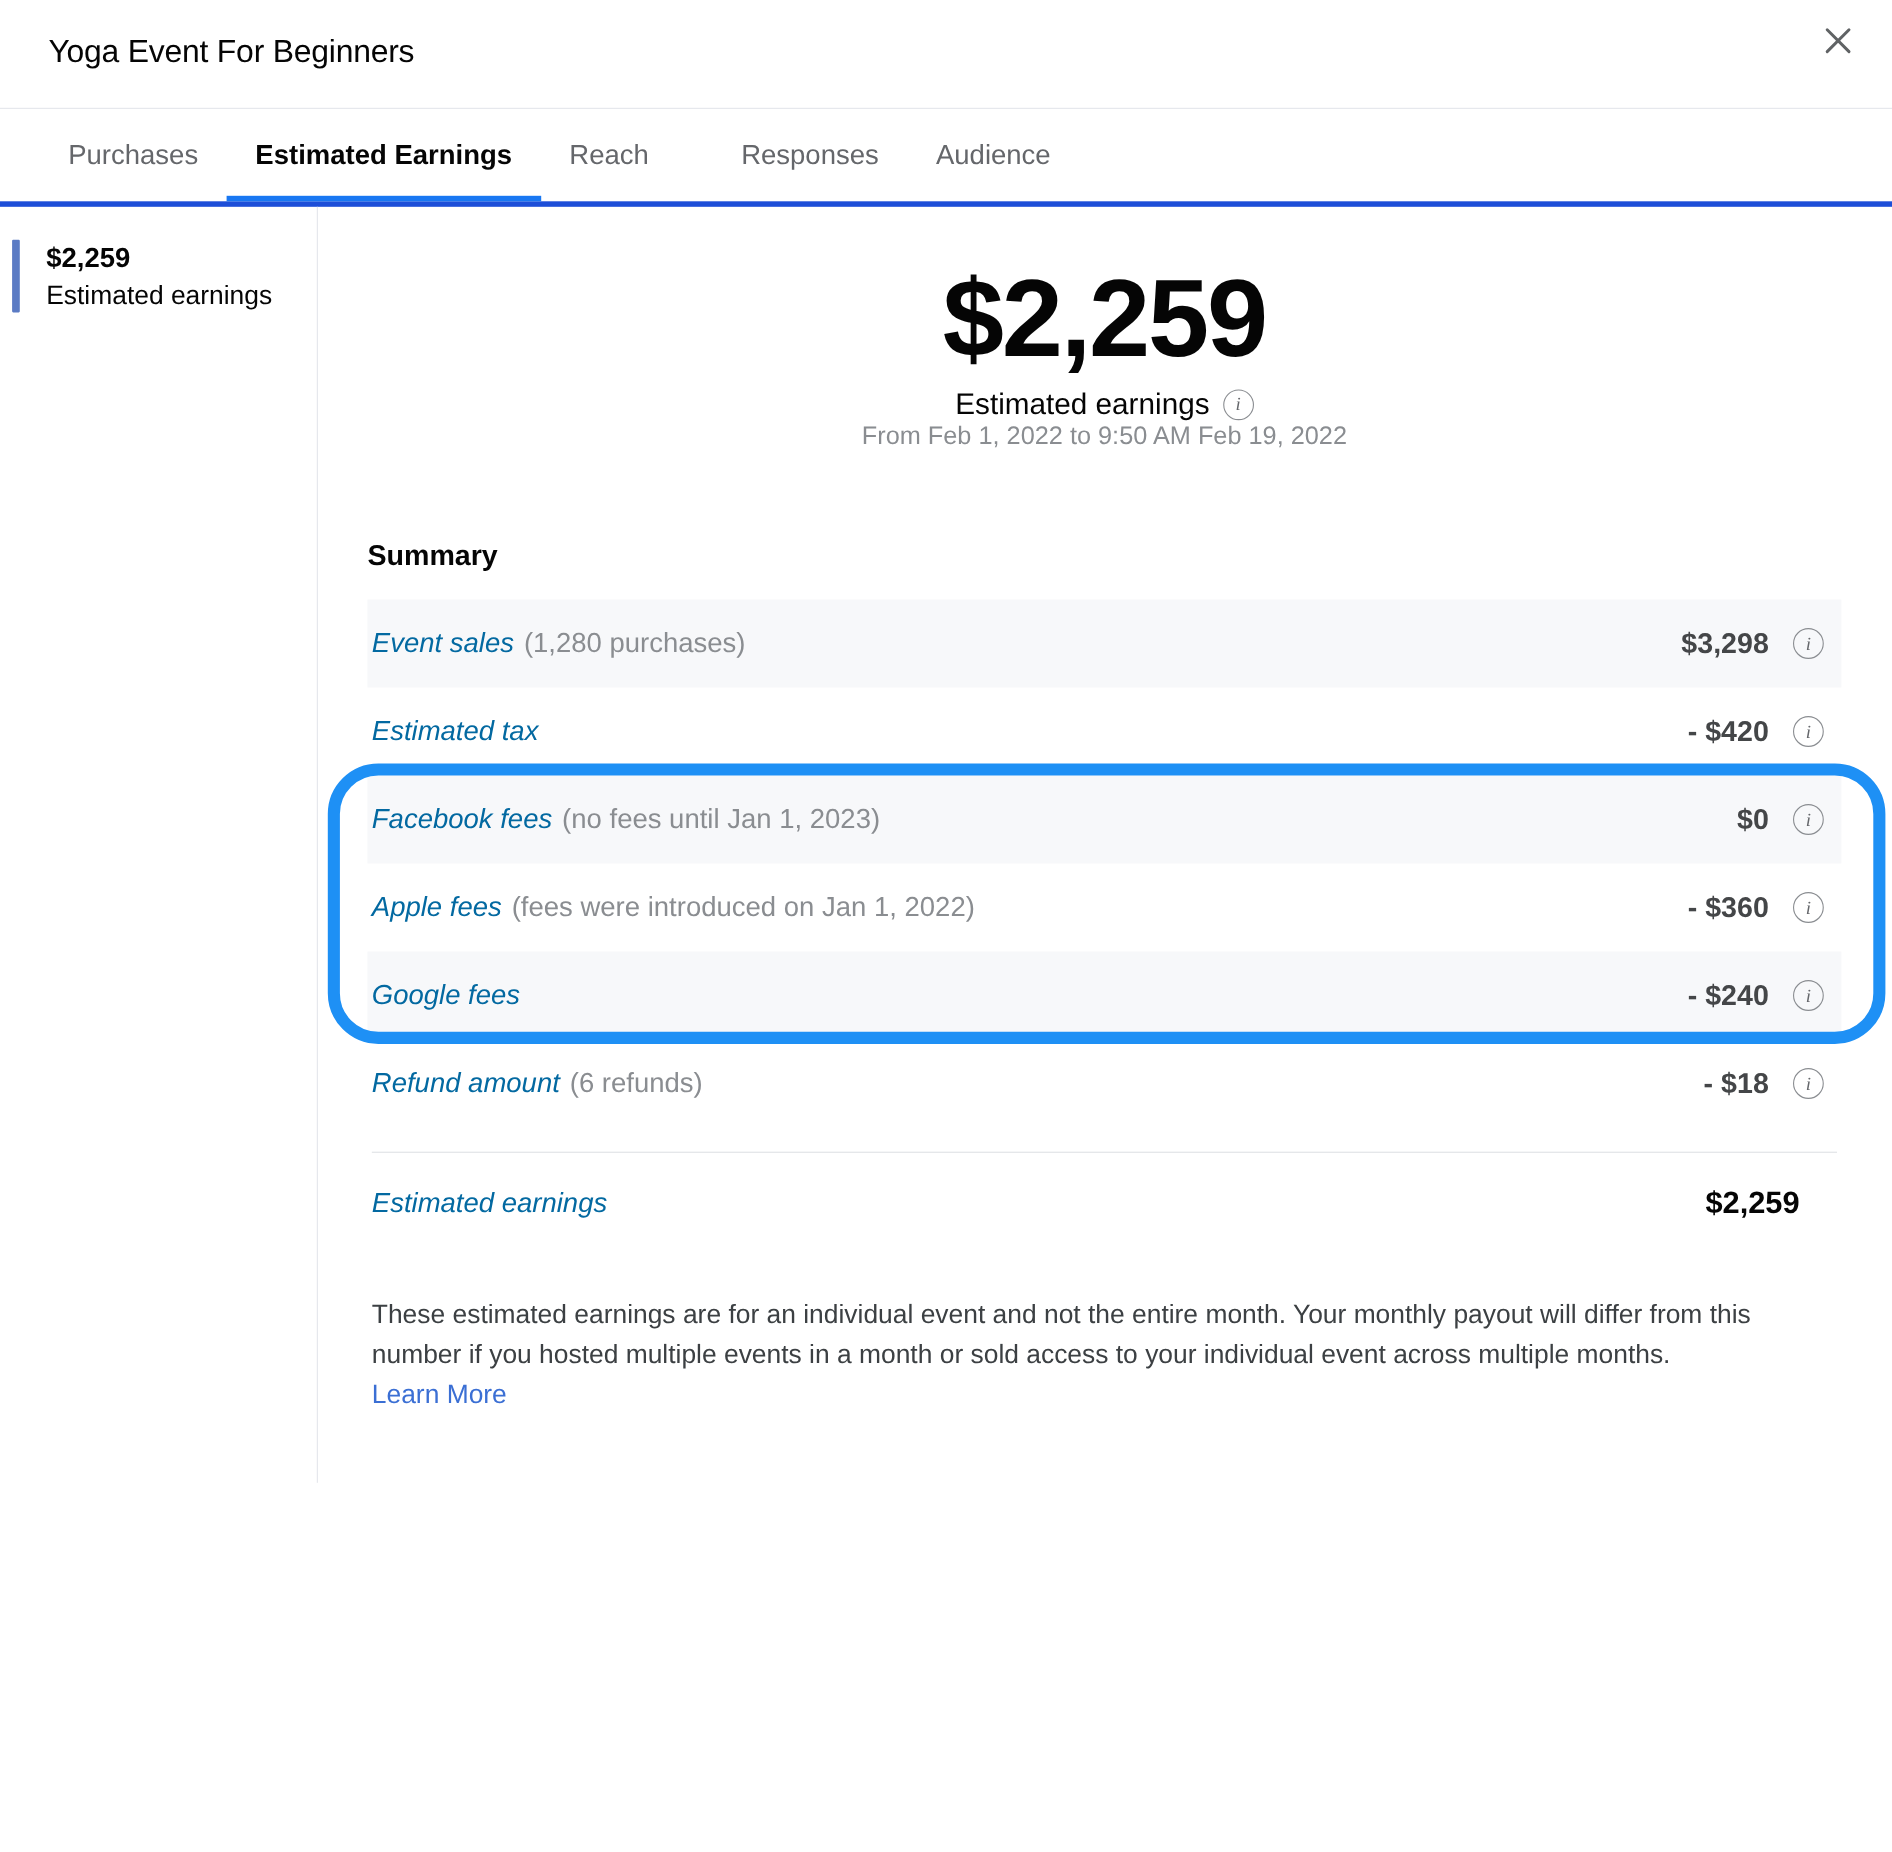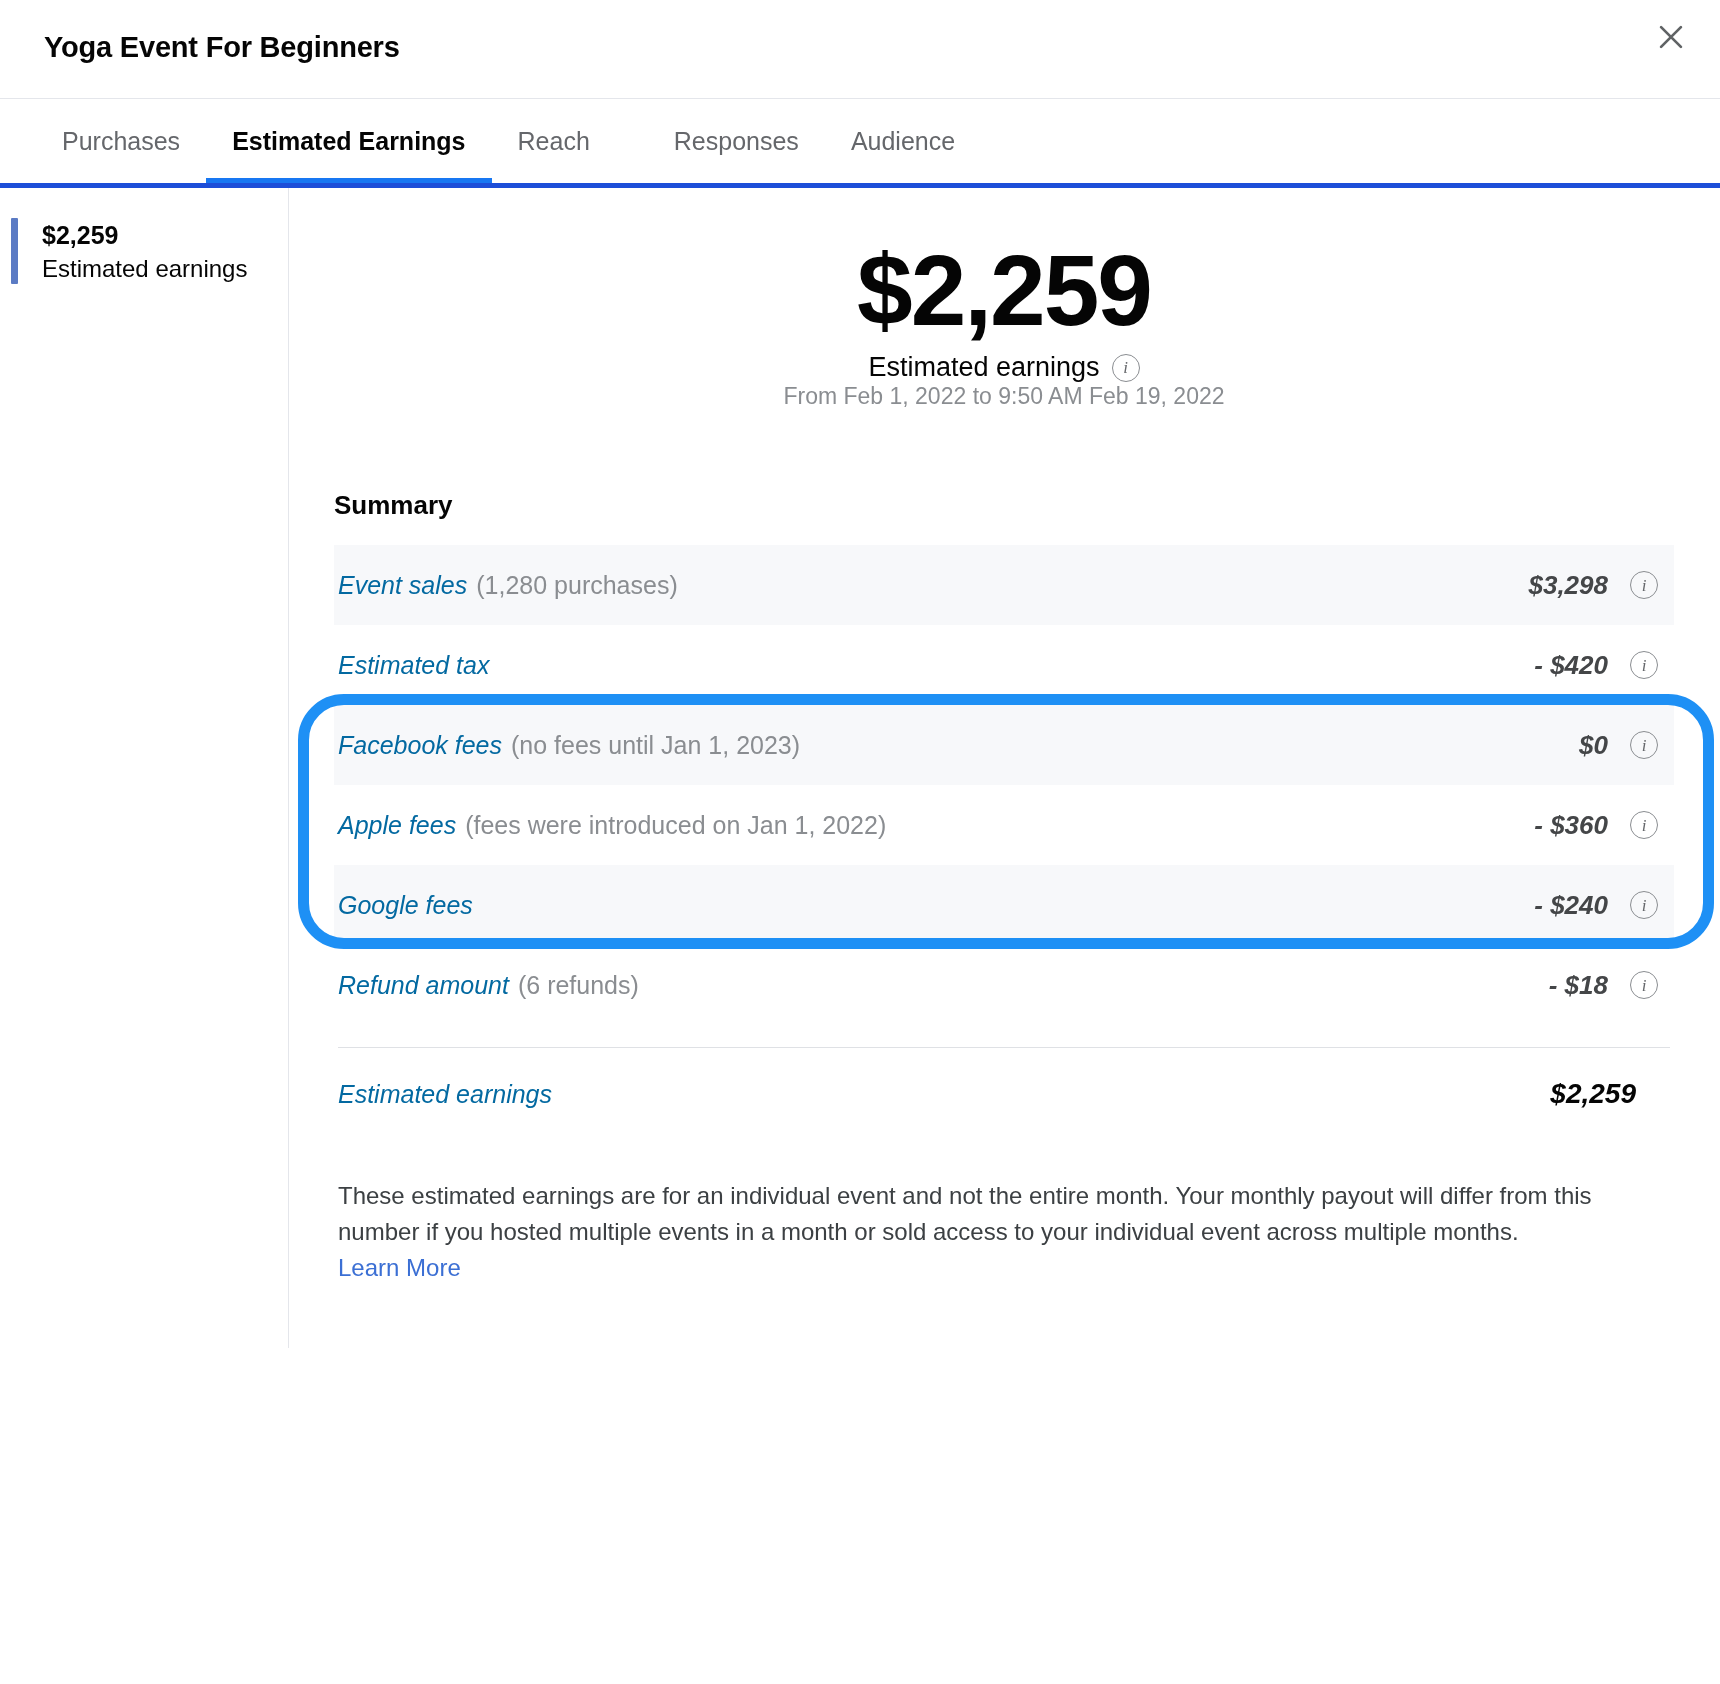--- a/index.html
+++ b/index.html
@@ -18,21 +18,21 @@
   
   .header {
     position: relative;
     height: 99px;
     border-bottom: 1px solid #e4e6eb;
   }
   .header-title {
     position: absolute;
     left: 44px; top: 31px;
     font-size: 29px;
-    font-weight: bold;
+    font-weight: normal;
     letter-spacing: -0.2px;
     color: #050505;
   }
   .close-btn {
     position: absolute;
     right: 24px; top: 12px;
     width: 50px; height: 50px;
     display: flex; align-items: center; justify-content: center;
     border-radius: 50%;
     cursor: pointer;
@@ -200,21 +200,20 @@
     margin-left: 9px;
     white-space: nowrap;
   }
   .row-spacer { flex: 1 1 auto; }
   .row-value {
     font-size: 26px;
     font-weight: bold;
     color: #444648;
     white-space: nowrap;
     margin-right: 22px;
-    font-style: italic;
   }
 
   
   .highlight-ring {
     position: absolute;
     left: -36px;
     right: -40px;
     border: 11px solid #1e90f5;
     border-radius: 46px;
     pointer-events: none;

